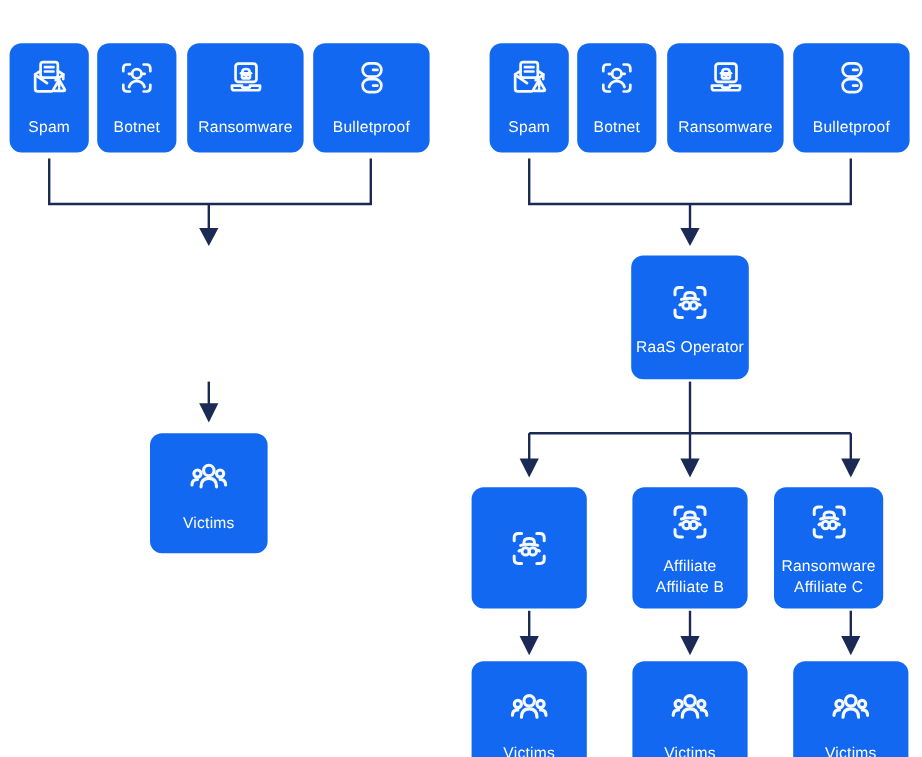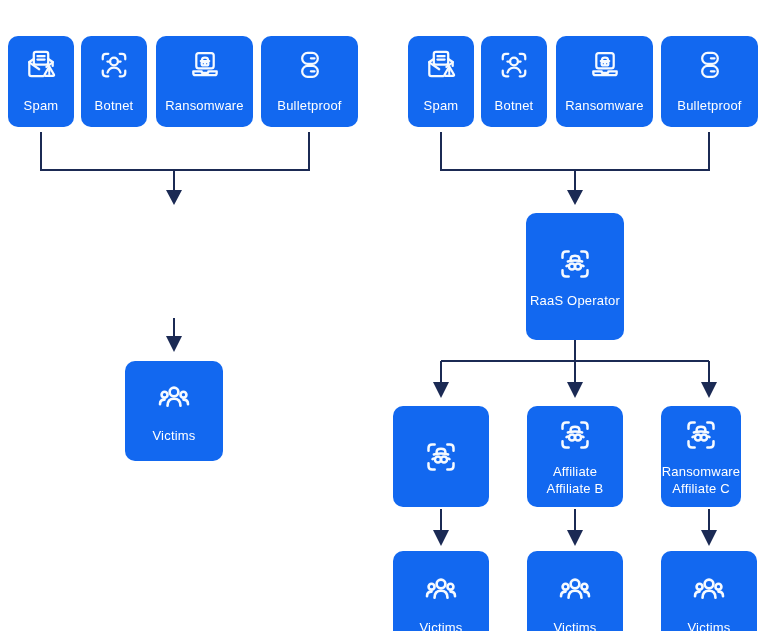--- a/index.html
+++ b/index.html
@@ -184,39 +184,39 @@
       </svg>
     <span class="lbl">Ransomware</span>
   </div>
   <div class="node src" style="left:661px;top:8px;width:97px;height:91px">
     <svg class="ic" width="36" height="36">
         <use href="#sym-bulletproof"></use>
       </svg>
     <span class="lbl">Bulletproof</span>
   </div>
 
-  <div class="node mid" style="left:526px;top:185px;width:98px;height:127px">
+  <div class="node mid" style="left:526px;top:185px;width:98px;height:103px">
     <svg class="ic" width="40" height="40">
         <use href="#sym-incognito"></use>
       </svg>
     <span class="lbl">RaaS Operator</span>
   </div>
 
   <div class="node mid" style="left:393px;top:378px;width:96px;height:101px">
     <svg class="ic" width="40" height="40">
         <use href="#sym-incognito"></use>
       </svg>
   </div>
   <div class="node mid" style="left:527px;top:378px;width:96px;height:101px">
     <svg class="ic" width="40" height="40">
         <use href="#sym-incognito"></use>
       </svg>
     <span class="lbl">Affiliate Affiliate B</span>
   </div>
-  <div class="node mid" style="left:661px;top:378px;width:80px;height:101px">
+  <div class="node mid" style="left:645px;top:378px;width:91px;height:101px">
     <svg class="ic" width="40" height="40">
         <use href="#sym-incognito"></use>
       </svg>
     <span class="lbl">Ransomware Affiliate C</span>
   </div>
 
   <div class="node mid" style="left:393px;top:523px;width:96px;height:104px">
     <svg class="ic" width="42" height="42">
         <use href="#sym-victims"></use>
       </svg>

